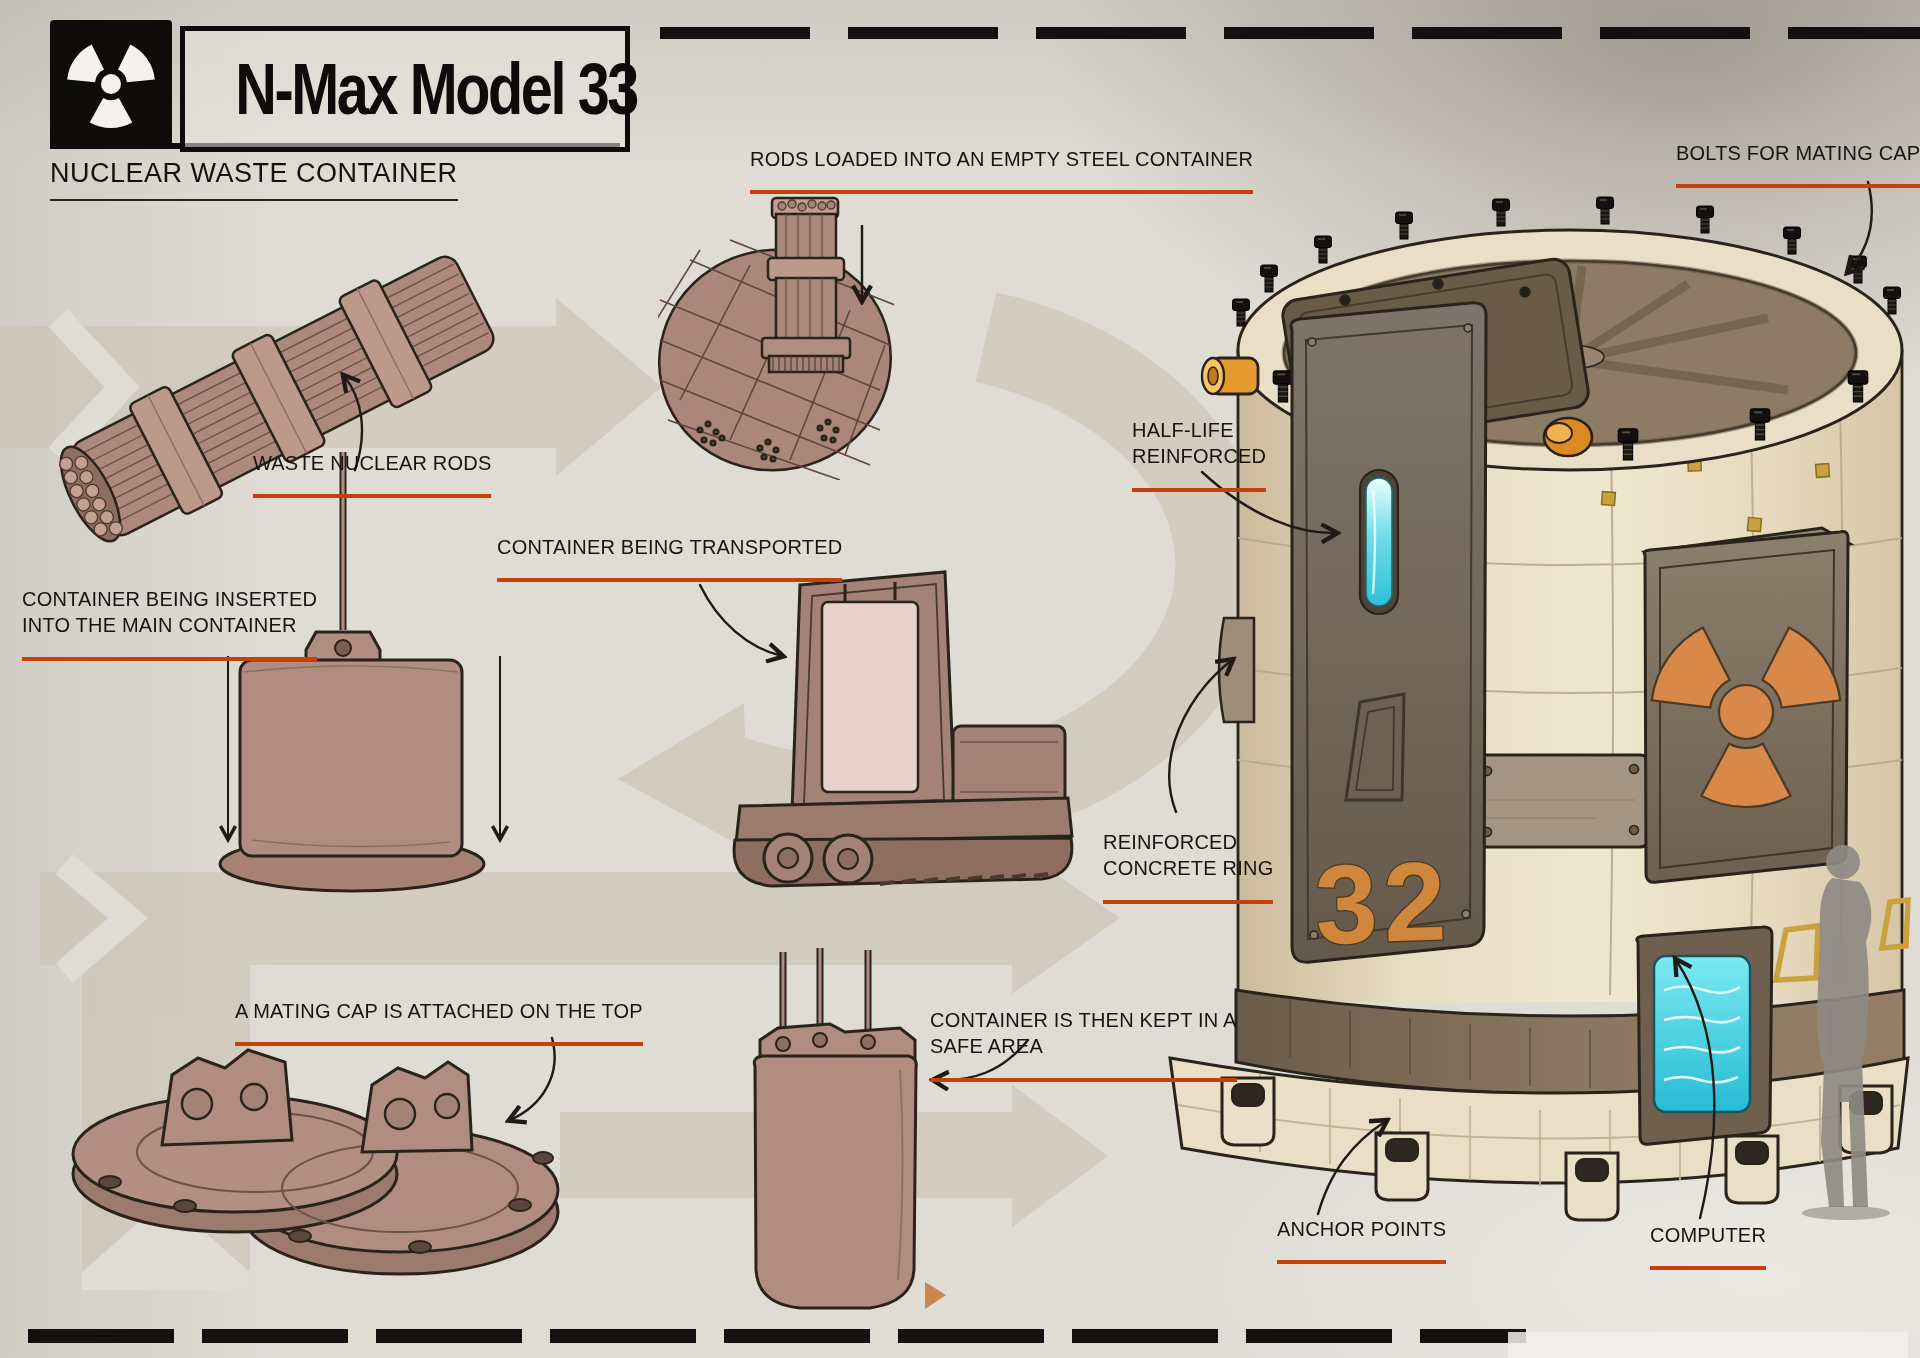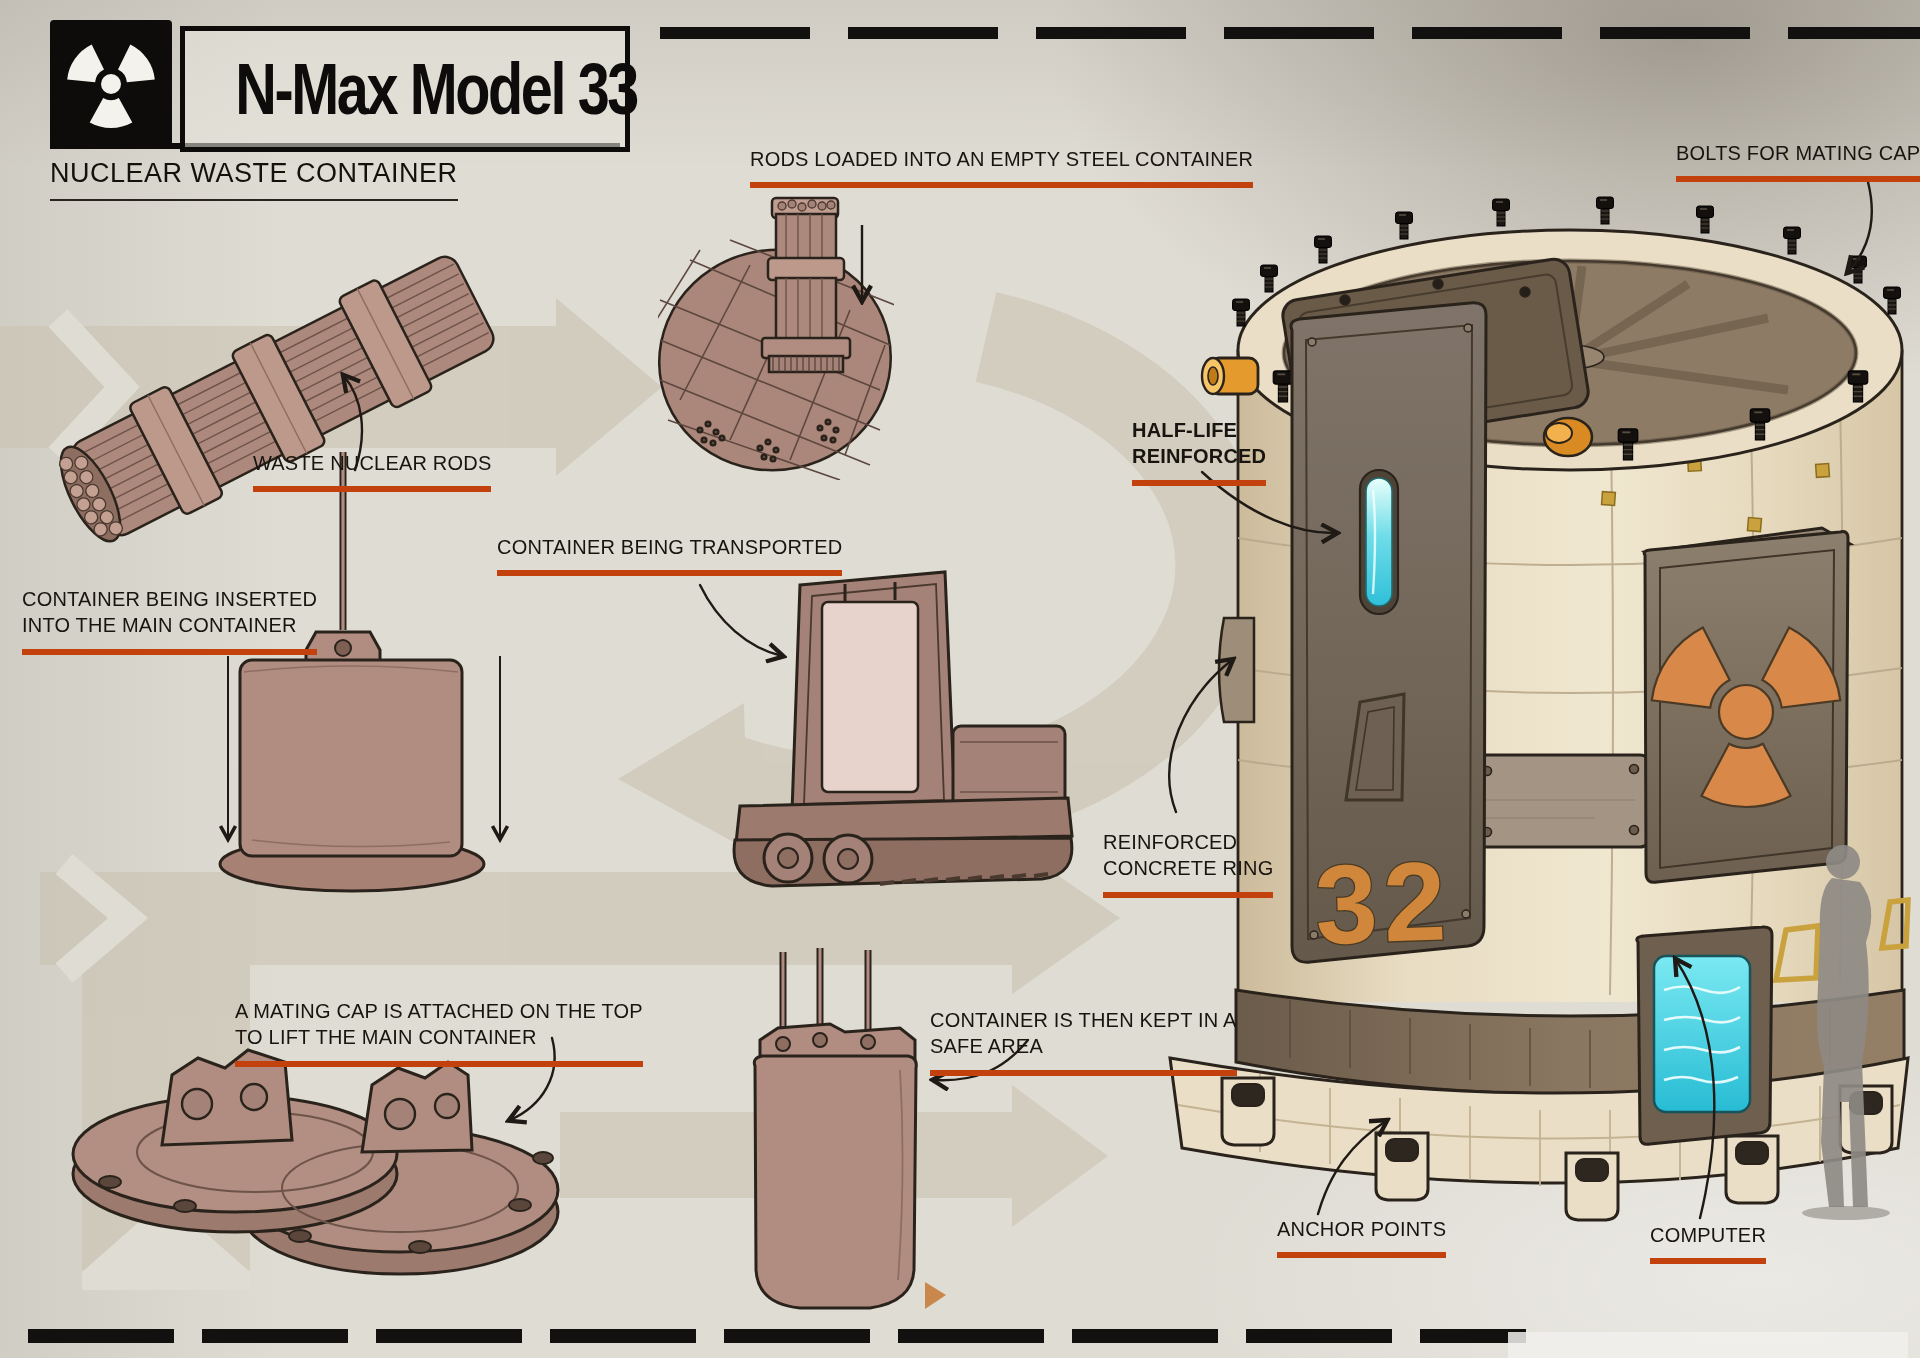--- a/index.html
+++ b/index.html
@@ -27,30 +27,30 @@
   #logo-box{position:absolute;left:50px;top:20px;width:122px;height:126px;background:#0d0c0a;border-radius:4px;}
   #title-box{position:absolute;left:180px;top:26px;width:440px;height:116px;border:5px solid #0d0c0a;
     background:rgba(232,229,221,.55);display:flex;align-items:center;}
   #title-box .t{font-size:72px;font-weight:700;letter-spacing:-3px;transform:scaleX(.8);white-space:nowrap;color:#0d0c0a;}
   #header-bar{position:absolute;left:50px;top:143px;width:570px;height:6px;background:#0d0c0a;}
   #subtitle{position:absolute;left:50px;top:158px;font-size:27px;letter-spacing:.5px;color:#14110d;
     border-bottom:2px solid #2a2420;padding-bottom:10px;}
 
   
   .lbl{position:absolute;font-size:20px;line-height:1.32;letter-spacing:.2px;color:#18140f;
-    border-bottom:6px solid #c2410c;padding-bottom:10px;white-space:nowrap;}
+    border-bottom:4px solid #c2410c;padding-bottom:18px;white-space:nowrap;}
   .lbl span{display:block;}
   #lbl-rods-loaded{left:750px;top:146px;}
   #lbl-waste-rods{left:253px;top:450px;text-align:center;}
   #lbl-inserted{left:22px;top:586px;}
   #lbl-transported{left:497px;top:534px;text-align:right;}
   #lbl-mating{left:235px;top:998px;}
   #lbl-safe{left:930px;top:987px;margin-top:20px;}
   #lbl-bolts{left:1676px;top:140px;}
-  #lbl-halflife{left:1132px;top:417px;font-weight:bold;}
+  #lbl-halflife{left:1132px;top:417px;}
   #lbl-ring{left:1103px;top:829px;}
   #lbl-anchor{left:1277px;top:1216px;}
   #lbl-computer{left:1650px;top:1222px;}
 
   svg{position:absolute;left:0;top:0;}
 </style>
 </head>
 <body>
 
 <div id="stage">
@@ -476,21 +476,20 @@
 
   <div class="lbl" id="lbl-rods-loaded">RODS LOADED INTO AN EMPTY STEEL CONTAINER</div>
   <div class="lbl" id="lbl-waste-rods">WASTE NUCLEAR RODS</div>
   <div class="lbl" id="lbl-inserted">
     <span>CONTAINER BEING INSERTED</span>
     <span>INTO THE MAIN CONTAINER</span>
   </div>
   <div class="lbl" id="lbl-transported">CONTAINER BEING TRANSPORTED</div>
   <div class="lbl" id="lbl-mating">
     <span>A MATING CAP IS ATTACHED ON THE TOP</span>
-    <span>TO LIFT THE MAIN CONTAINER</span>
   </div>
   <div class="lbl" id="lbl-safe">
     <span>CONTAINER IS THEN KEPT IN A</span>
     <span>SAFE AREA</span>
   </div>
 
   <div class="lbl" id="lbl-bolts">BOLTS FOR MATING CAP</div>
   <div class="lbl" id="lbl-halflife">
     <span>HALF-LIFE</span>
     <span>REINFORCED</span>

